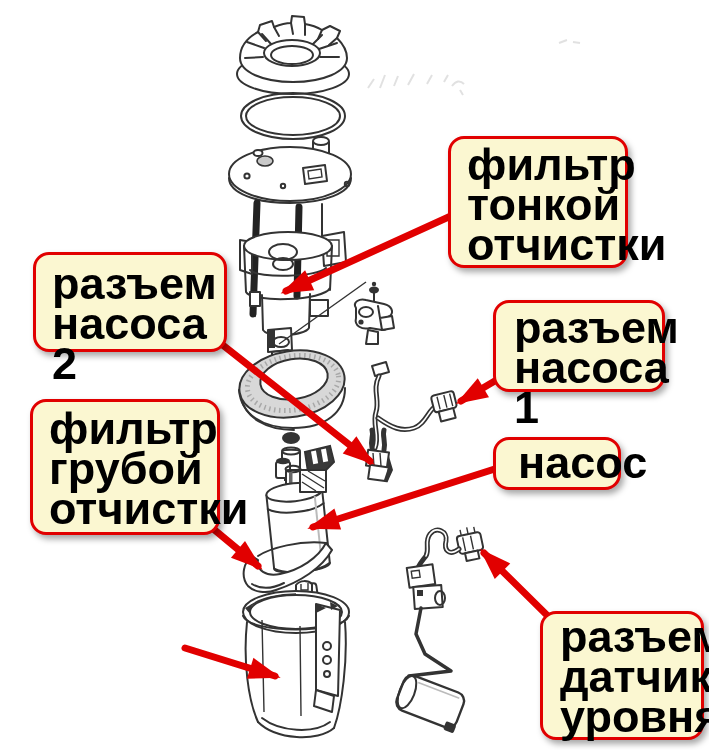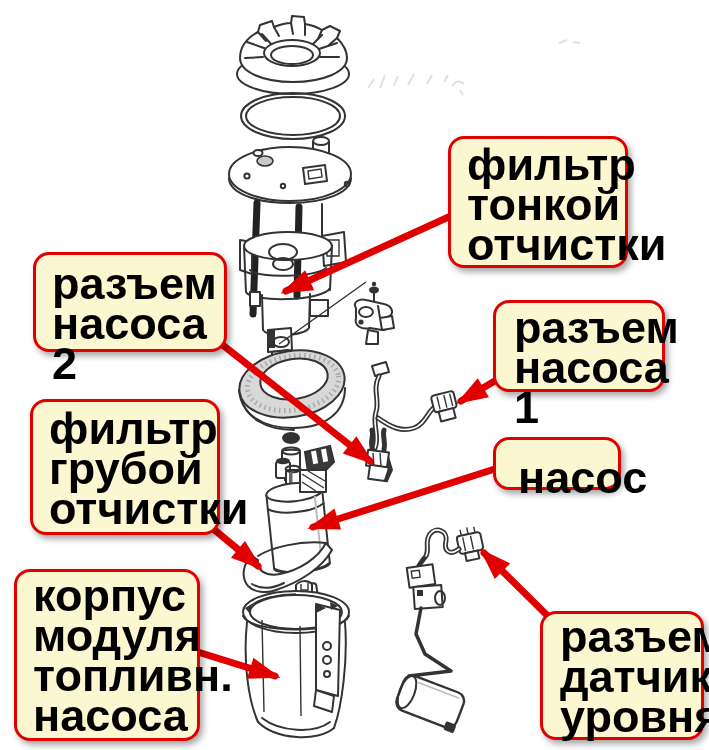--- a/index.html
+++ b/index.html
@@ -239,23 +239,19 @@
   <div class="callout" style="left:33px;top:252px;width:194px;height:100px;padding:9px 0 0 16px;">разъем
 насоса 2</div>
 
   <div class="callout" style="left:493px;top:300px;width:172px;height:92px;padding:5px 0 0 18px;">разъем
 насоса 1</div>
 
   <div class="callout" style="left:30px;top:399px;width:190px;height:136px;padding:7px 0 0 16px;">фильтр
 грубой
 отчистки</div>
 
-  <div class="callout" style="left:493px;top:437px;width:128px;height:53px;padding:18px 0 0 22px;">насос</div>
-
-  <div class="callout" style="left:14px;top:569px;width:186px;height:172px;padding:4px 0 0 16px;">корпус
-модуля
-топливн.
-насоса</div>
+  <div class="callout" style="left:493px;top:437px;width:128px;height:53px;padding:3px 0 0 22px;">насос</div>
+
 
   <div class="callout" style="left:540px;top:611px;width:164px;height:129px;padding:3px 0 0 17px;">разъем
 датчика
 уровня</div>
 </div>
 
 </body></html>

